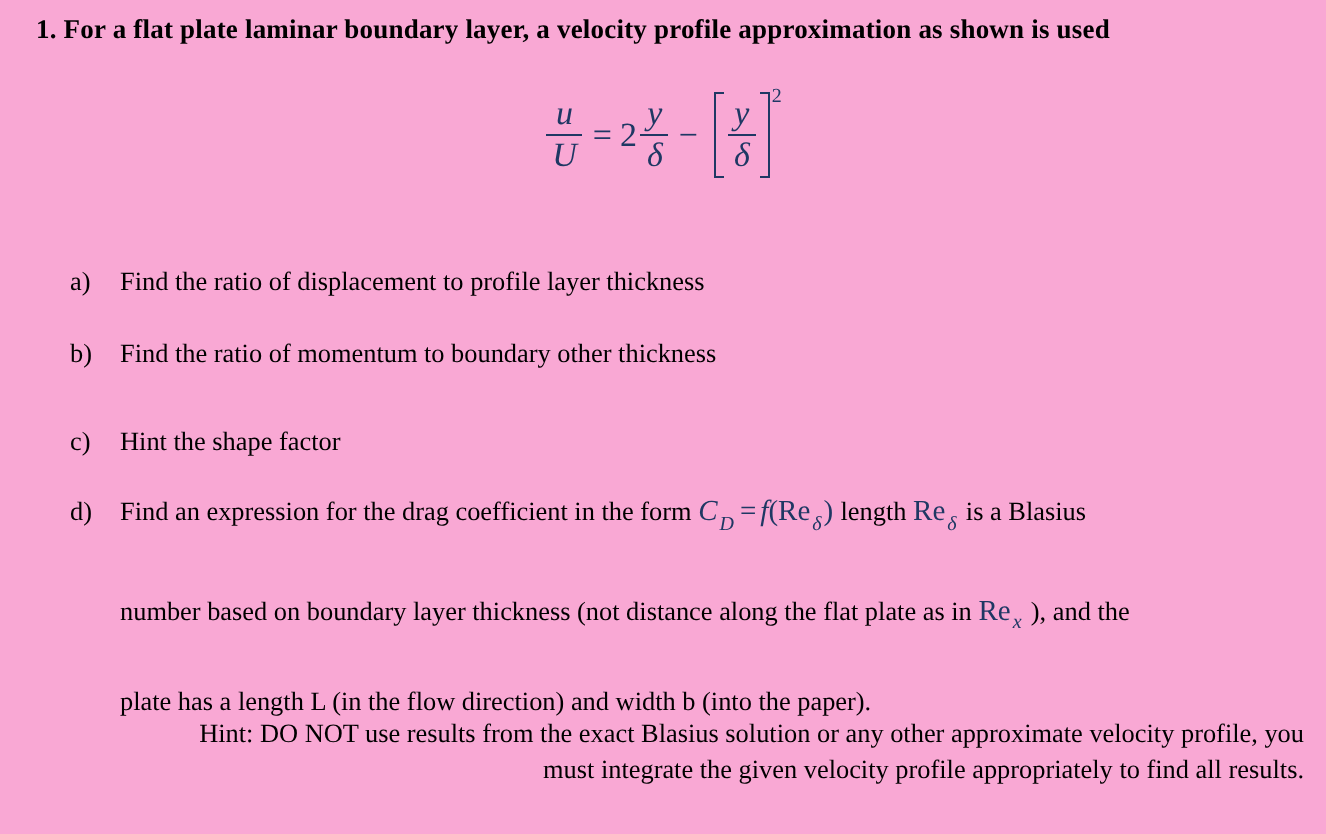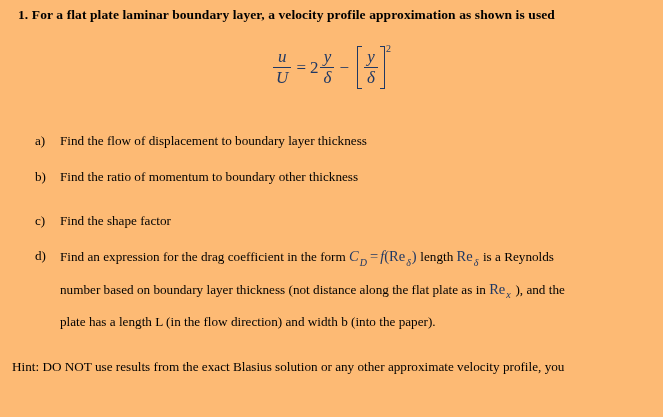--- a/index.html
+++ b/index.html
@@ -12,21 +12,21 @@
     background: #ffffff;
     font-family: "Liberation Serif", "DejaVu Serif", serif;
     color: #000000;
     overflow: hidden;
     position: relative;
   }
   .page {
     position: relative;
     width: 663px;
     height: 417px;
-    background: #fdba74;
+    background: #f9a8d4;
   }
 
   
   .q-heading {
     position: absolute;
     left: 18px;
     top: 7px;
     width: 630px;
     font-size: 13.5px;
     font-weight: bold;
@@ -126,24 +126,24 @@
     margin-bottom: 18px;
   }
   .list-item .marker {
     position: absolute;
     left: 35px;
     top: 0;
     font-size: 13.2px;
   }
   .item-c { margin-top: 26px; }
   .item-d .cont {
-    margin-top: 11px;
+    margin-top: 28px;
     line-height: 1.35;
   }
-  .item-d .cont-2 { margin-top: 11px; }
+  .item-d .cont-2 { margin-top: 23px; }
 
   
   .imath {
     color: #1f3864;
     font-size: 14.5px;
     font-family: Liberation Serif, serif;
     white-space: nowrap;
   }
   .imath .it { font-style: italic; }
   .imath .rm { font-style: normal; }
@@ -156,20 +156,21 @@
   .imath .op { font-style: normal; padding: 0 2px; }
 
   
   .hint {
     position: absolute;
     left: 12px;
     top: 358px;
     width: 640px;
     font-size: 13.2px;
     line-height: 1.4;
+    text-align: right;
   }
 </style>
 </head>
 <body>
 
 <div class="page">
 
   <div class="q-heading">1. For a flat plate laminar boundary layer, a velocity profile approximation as shown is used</div>
 
   <div class="equation-block">
@@ -196,54 +197,55 @@
         <span class="bar bar-r"></span>
         <span class="sup2">2</span>
       </span>
     </span>
   </div>
 
   <div class="list">
 
     <div class="list-item">
       <span class="marker">a)</span>
-      <span>Find  the flow of displacement to boundary layer thickness</span>
+      <span>Find  the ratio of displacement to profile layer thickness</span>
     </div>
 
     <div class="list-item">
       <span class="marker">b)</span>
       <span>Find  the ratio of momentum to boundary other thickness</span>
     </div>
 
     <div class="list-item item-c">
       <span class="marker">c)</span>
-      <span>Find the shape factor</span>
+      <span>Hint the shape factor</span>
     </div>
 
     <div class="list-item item-d">
       <span class="marker">d)</span>
       <div>
         <span>Find an expression for the drag coefficient  in the form</span>
         <span class="imath">
           <span class="it">C</span><span class="sub">D</span><span class="op">=</span><span class="it">f</span><span class="rm">(</span><span class="rm">Re</span><span class="sub">δ</span><span class="rm">)</span>
         </span>
         <span>length</span>
         <span class="imath">
           <span class="rm">Re</span><span class="sub">δ</span>
         </span>
-        <span>is a Reynolds</span>
+        <span>is a Blasius</span>
       </div>
       <div class="cont">
         <span>number based on boundary layer thickness (not distance along the flat plate as in</span>
         <span class="imath">
           <span class="rm">Re</span><span class="sub">x</span>
         </span><span>), and the</span>
       </div>
       <div class="cont cont-2">plate has a length L (in the flow direction) and width b (into the paper).</div>
     </div>
 
   </div>
 
   <div class="hint">
     <div>Hint: DO NOT  use results from the exact Blasius solution or any other approximate velocity profile, you</div>
+    <div>must integrate the given velocity profile appropriately to find all results.</div>
   </div>
 
 </div>
 
 </body></html>

